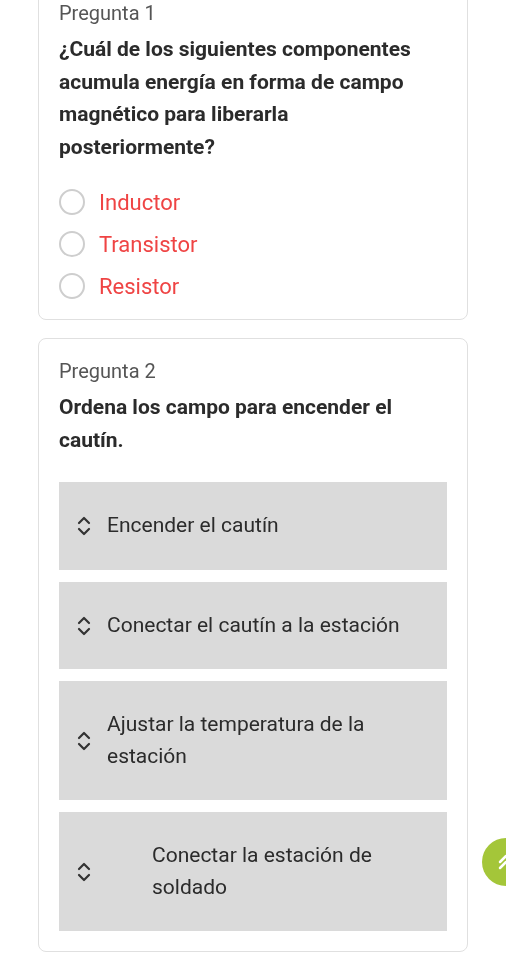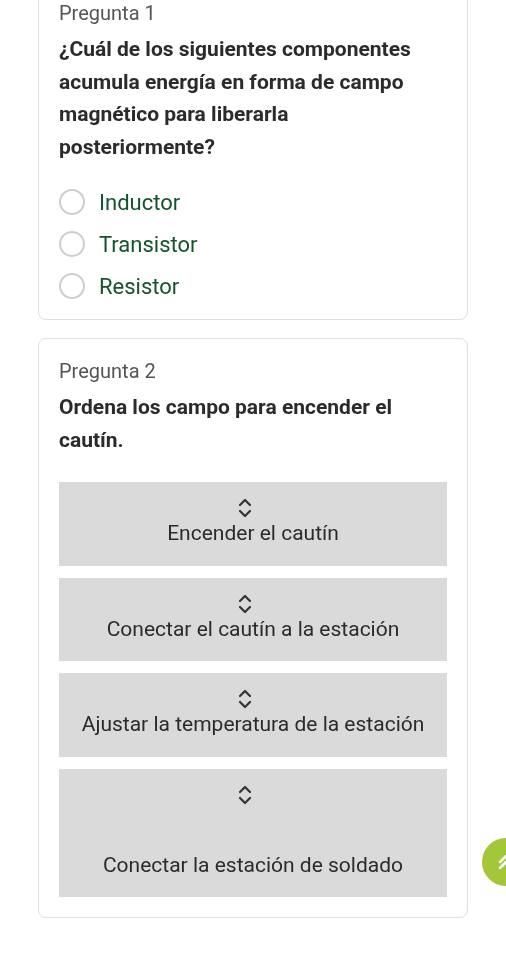--- a/index.html
+++ b/index.html
@@ -60,32 +60,31 @@
       width: 26px;
       height: 26px;
       border: 2px solid #cecece;
       border-radius: 50%;
       margin-right: 14px;
       flex-shrink: 0;
     }
     
     .radio-label {
       font-size: 22px;
-      color: #14532d;
+      color: #ef4444;
       font-weight: 400;
     }
     
     .order-item {
       background: #dadada;
       margin-bottom: 12px;
-      padding: 16px 18px;
+      padding: 28px 18px;
       display: flex;
       align-items: center;
       cursor: move;
-      flex-direction: column;
     }
     
     .order-item:last-child {
       margin-bottom: 0;
       gap: 45px;
     }
     
     .drag-handle {
       display: flex;
       flex-direction: column;

